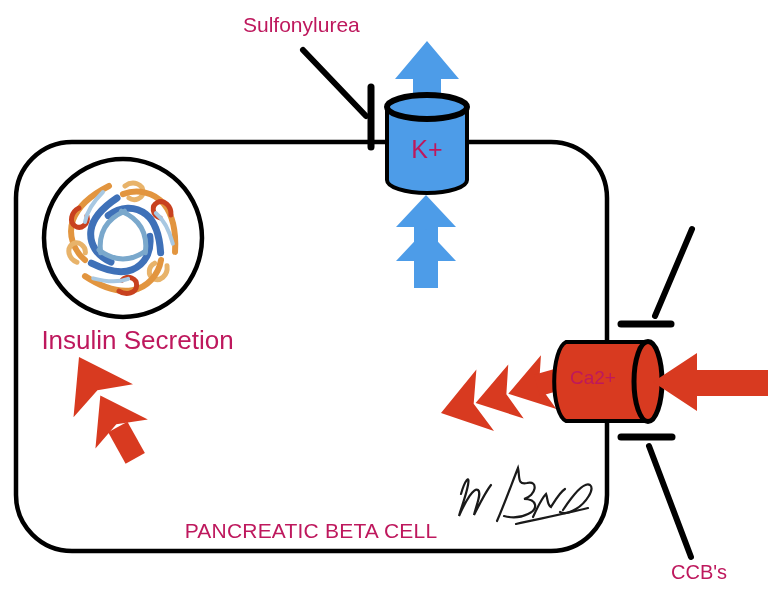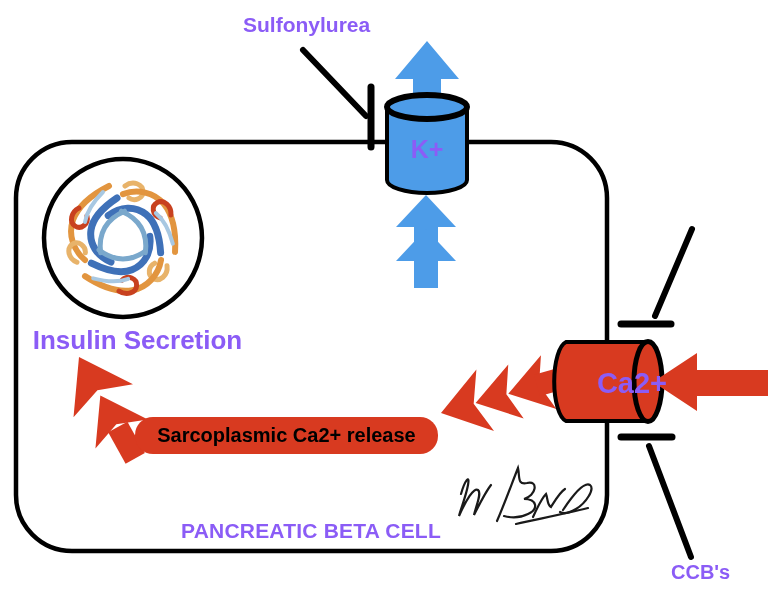--- a/index.html
+++ b/index.html
@@ -1,19 +1,19 @@
 <!DOCTYPE html>
 <html style="--blue: #4d9ce8; --red: #d83a20;"><head>
 <meta charset="utf-8">
 <style>
   html,body{margin:0;padding:0;background:#fff;}
   .stage{position:relative;width:768px;height:594px;background:#ffffff;overflow:hidden;
          font-family:"Liberation Sans", sans-serif;}
   .stage svg{position:absolute;left:0;top:0;z-index:1;}
-  .label{position:absolute;z-index:2;font-weight:bold;color:#8b5cf6;white-space:nowrap;}
+  .label{position:absolute;z-index:2;font-weight:normal;color:#be185d;white-space:nowrap;}
   .pill{position:absolute;z-index:2;display:flex;align-items:center;justify-content:center;
         font-weight:bold;color:#000;}
   .pill-blue{background:var(--blue);}
   .pill-red{background:var(--red);}
   .blue{fill:var(--blue);}
   .red{fill:var(--red);}
   .ink{stroke:#000;}
 </style>
 </head>
 <body>
@@ -93,22 +93,21 @@
       <path d="M516,524 c22,-5 48,-10 72,-16"></path>
     </g>
   </svg>
 
   <div class="label" style="left:243px;top:13px;font-size:21px;">Sulfonylurea</div>
 
   <div class="label" style="left:387px;top:135px;width:80px;text-align:center;font-size:25px;">K+</div>
 
 
 
-  <div class="label" style="left:588px;top:367px;width:88px;text-align:center;font-size:29px;">Ca2+</div>
+  <div class="label" style="left:549px;top:367px;width:88px;text-align:center;font-size:19px;">Ca2+</div>
 
   <div class="label" style="left:671px;top:561px;font-size:20px;">CCB's</div>
 
-  <div class="pill pill-red" style="left:135px;top:417px;width:303px;height:37px;border-radius:18px;font-size:20px;">Sarcoplasmic Ca2+ release</div>
 
   <div class="label" style="left:30px;top:325px;width:215px;text-align:center;font-size:26px;">Insulin Secretion</div>
 
   <div class="label" style="left:166px;top:519px;width:290px;text-align:center;font-size:21px;letter-spacing:0.2px;">PANCREATIC BETA CELL</div>
 </div>
 
 </body></html>

